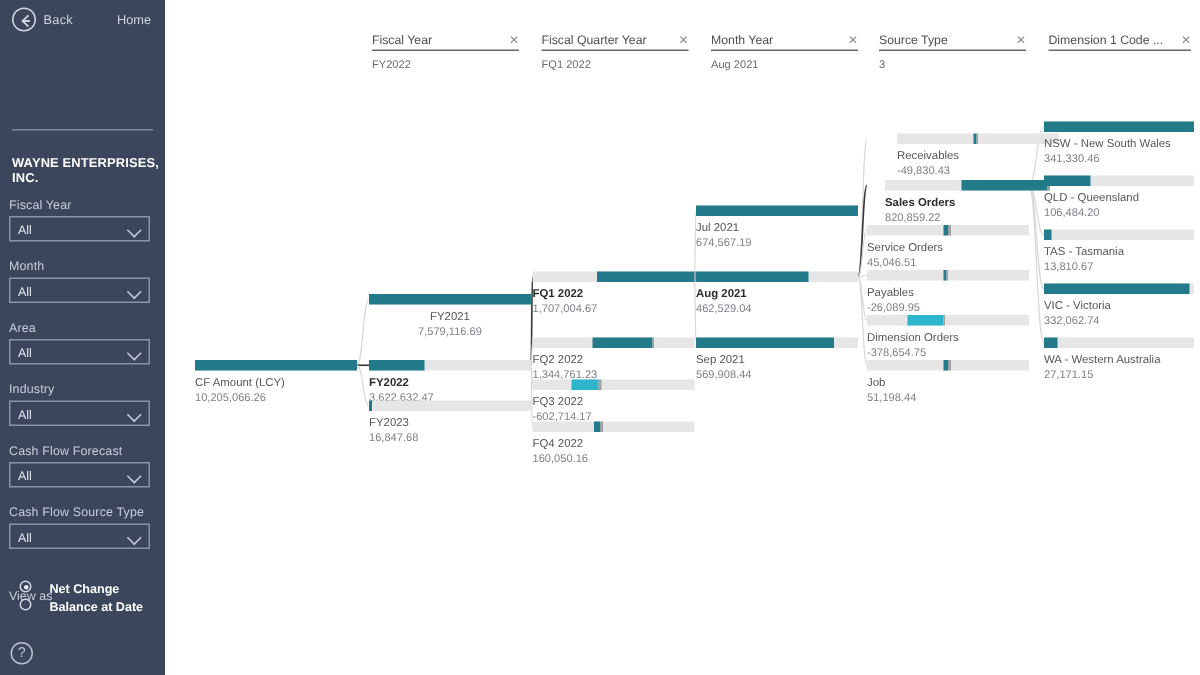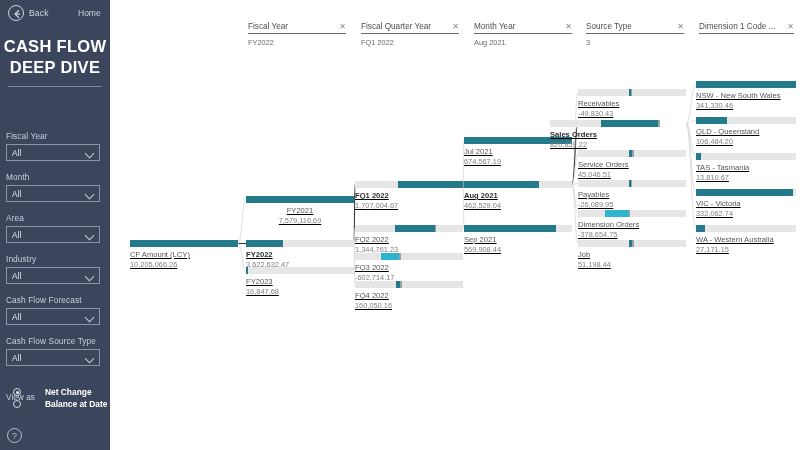--- a/index.html
+++ b/index.html
@@ -75,21 +75,21 @@
     border-bottom: 1.2px solid #c3cad8;
     transform: rotate(45deg);
   }
 
   .viewas-label {
     position: absolute; left: 6px; top: 374px;
     font-size: 8.3px; color: #c7cddb; margin-top: 18px;
   }
   .radio-row {
     position: absolute; left: 13px;
-    display: flex; align-items: center; gap: 24px;
+    display: flex; align-items: flex-start; gap: 12px;
     font-size: 8.4px; font-weight: bold; color: #ffffff;
   }
   .radio {
     width: 8px; height: 8px; border-radius: 50%;
     border: 1.2px solid #d4d9e3; position: relative; flex: none;
   }
   .radio.on::after {
     content: ""; position: absolute; left: 1.6px; top: 1.6px;
     width: 3.4px; height: 3.4px; border-radius: 50%; background: #e8ebf2;
   }
@@ -115,21 +115,21 @@
   .filt-x {
     font-size: 8px; color: #8a8a90; line-height: 1; margin-left: 6px;
     margin-top: 1px;
   }
   .filt-val { font-size: 7.4px; color: #6a6a70; margin-top: 4px; }
 
   
   #tree { position: absolute; left: 110px; top: 55px; width: 690px; height: 395px; }
   #links { position: absolute; left: 0; top: 0; width: 690px; height: 395px; }
 
-  .node { position: absolute; text-decoration: underline; }
+  .node { position: absolute; }
   .bar-track {
     position: relative; height: 7px; background: #e6e6e6; width: 100%;
   }
   .bar-fill { position: absolute; top: 0; height: 7px; background: #237a8a; }
   .bar-fill.neg { background: #2cb5cc; }
   .bar-tick {
     position: absolute; top: 0; width: 1.5px; height: 7px; background: #9aa0a6;
   }
   .node-label {
     font-size: 7.6px; color: #55565a; margin-top: 3px; white-space: nowrap;
@@ -150,25 +150,22 @@
           <svg width="12" height="12" viewBox="0 0 12 12">
             <path d="M8 2.2 L4 6 L8 9.8" fill="none" stroke="#cfd5e0" stroke-width="1.2"></path>
             <path d="M4 6 H9" stroke="#cfd5e0" stroke-width="1.2"></path>
           </svg>
         </span>
         <span class="back-label">Back</span>
       </div>
       <div class="home-label">Home</div>
     </div>
 
-    <div class="brand">
-      <div>CASH FLOW</div>
-      <div>DEEP DIVE</div>
-    </div>
     <div class="brand-rule"></div>
+    <div class="company">WAYNE ENTERPRISES, INC.</div>
 
     <div id="sidebar-filters">
         <div class="filter-block" style="top: 131px;">
           <div class="filter-label">Fiscal Year</div>
           <div class="filter-select">
             <span>All</span>
             <span class="chev"></span>
           </div>
         </div>
         <div class="filter-block" style="top: 172px;">
@@ -360,29 +357,29 @@
           <div class="node-label sel">Aug 2021</div>
           <div class="node-value">462,529.04</div>
         </div>
         <div class="node" style="left: 354px; top: 170px; width: 108px;">
           <div class="bar-track">
             <div class="bar-fill" style="left: 0%; width: 85%;"></div>
           </div>
           <div class="node-label">Sep 2021</div>
           <div class="node-value">569,908.44</div>
         </div>
-        <div class="node" style="left: 468px; top: 34px; width: 108px;">
+        <div class="node" style="left: 488px; top: 34px; width: 108px;">
           <div class="bar-track">
             <div class="bar-fill" style="left: 47%; width: 2%;"></div>
             <div class="bar-tick" style="left: 49%;"></div>
           </div>
           <div class="node-label">Receivables</div>
           <div class="node-value">-49,830.43</div>
         </div>
-        <div class="node" style="left: 440px; top: 65px; width: 108px;">
+        <div class="node" style="left: 480px; top: 65px; width: 108px;">
           <div class="bar-track">
             <div class="bar-fill" style="left: 47%; width: 53%;"></div>
             <div class="bar-tick" style="left: 100%;"></div>
           </div>
           <div class="node-label sel">Sales Orders</div>
           <div class="node-value">820,859.22</div>
         </div>
         <div class="node" style="left: 468px; top: 95px; width: 108px;">
           <div class="bar-track">
             <div class="bar-fill" style="left: 47%; width: 3%;"></div>

